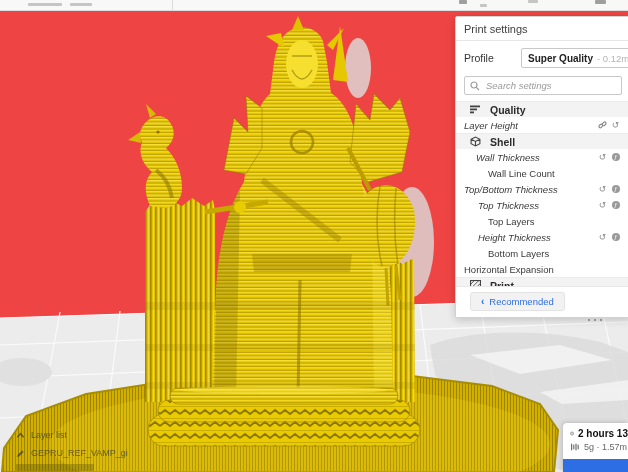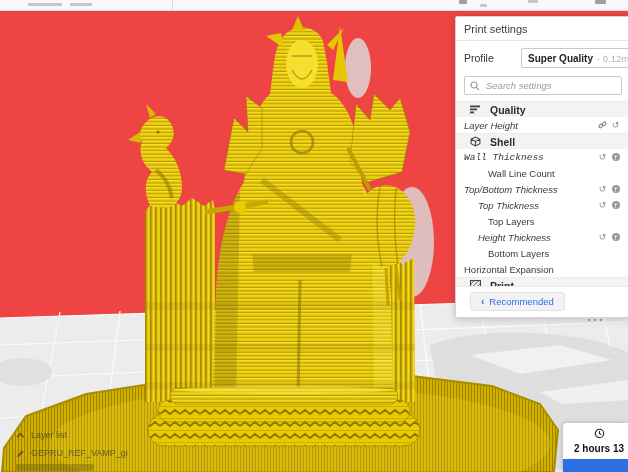--- a/index.html
+++ b/index.html
@@ -55,21 +55,21 @@
   .drag-dots i{width:2px;height:2px;border-radius:50%;background:#8a8a8a;display:block;}
   
   .objlist{position:absolute;left:16px;top:426px;z-index:8;}
   .obj-row{display:flex;align-items:center;gap:6px;height:18px;cursor:pointer;}
   .obj-row .txt{font-size:9px;color:rgba(55,55,55,.68);}
   .obj-partial{width:78px;height:7px;background:rgba(90,80,20,.35);border-radius:1px;margin-top:2px;}
   
   .estimate{position:absolute;left:563px;top:423px;width:65px;height:49px;background:#fff;
             border-radius:4px 0 0 0;box-shadow:-1px -1px 4px rgba(0,0,0,.15);z-index:11;overflow:hidden;}
   .est-row{display:flex;align-items:center;gap:4px;padding-left:7px;white-space:nowrap;}
-  .est-time{margin-top:5px;font-size:10px;font-weight:bold;color:#111;flex-direction:column;}
+  .est-time{margin-top:5px;font-size:10px;font-weight:bold;color:#111;}
   .est-mat{margin-top:3px;font-size:9px;color:#666;}
   .est-btn{position:absolute;left:0;bottom:0;width:100%;height:13px;background:#2d6ee4;
            border:0;cursor:pointer;}
 </style>
 </head>
 <body>
 
 <div id="app">
 
   <div class="topbar">
@@ -247,21 +247,21 @@
         </div>
         <div class="row cat">
           <span class="cat-ic">
             <svg width="11" height="11" viewBox="0 0 10 10">
               <path d="M1,3 L5,1 L9,3 L9,7 L5,9 L1,7 Z M1,3 L5,5 L9,3 M5,5 L5,9" stroke="#444" stroke-width="1" fill="none"></path>
             </svg>
           </span>
           <span class="cat-label">Shell</span>
         </div>
         <div class="row set">
-          <span class="set-label it" style="padding-left: 8px; font-family: Liberation Mono, monospace;">Wall Thickness</span>
+          <span class="set-label it" style="padding-left: 20px;">Wall Thickness</span>
           <span class="right-icons">
             <span class="ric">
               <span class="revert-glyph">↺</span>
             </span>
             <span class="ric">
               <span class="fx-circle">ƒ</span>
             </span>
           </span>
         </div>
         <div class="row set">

